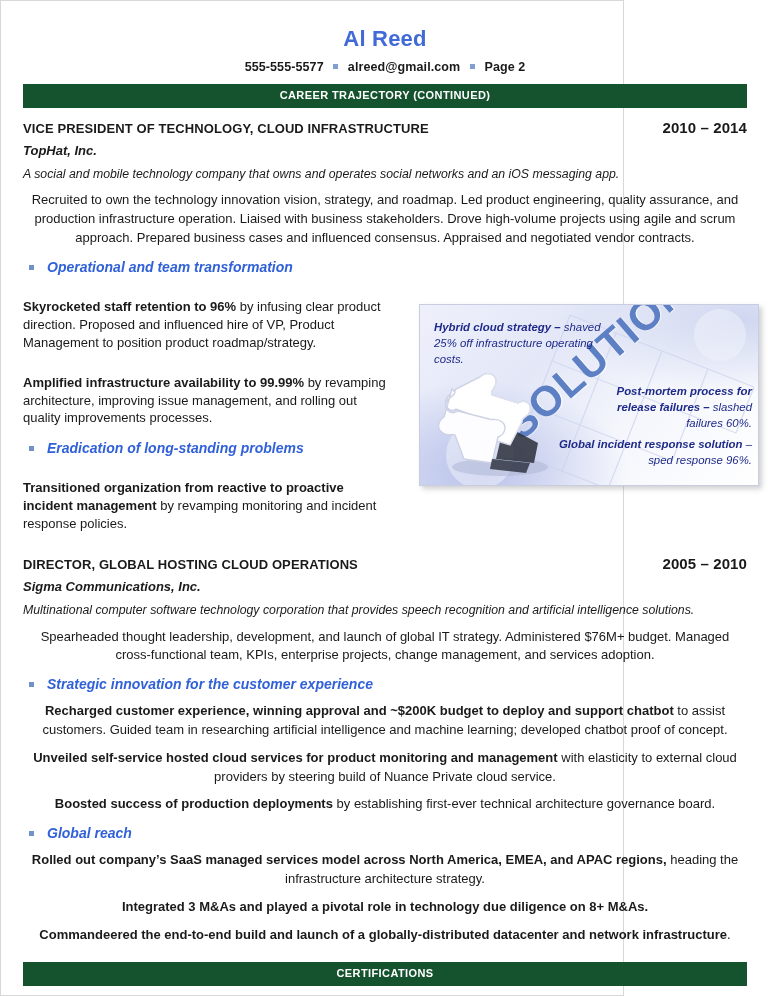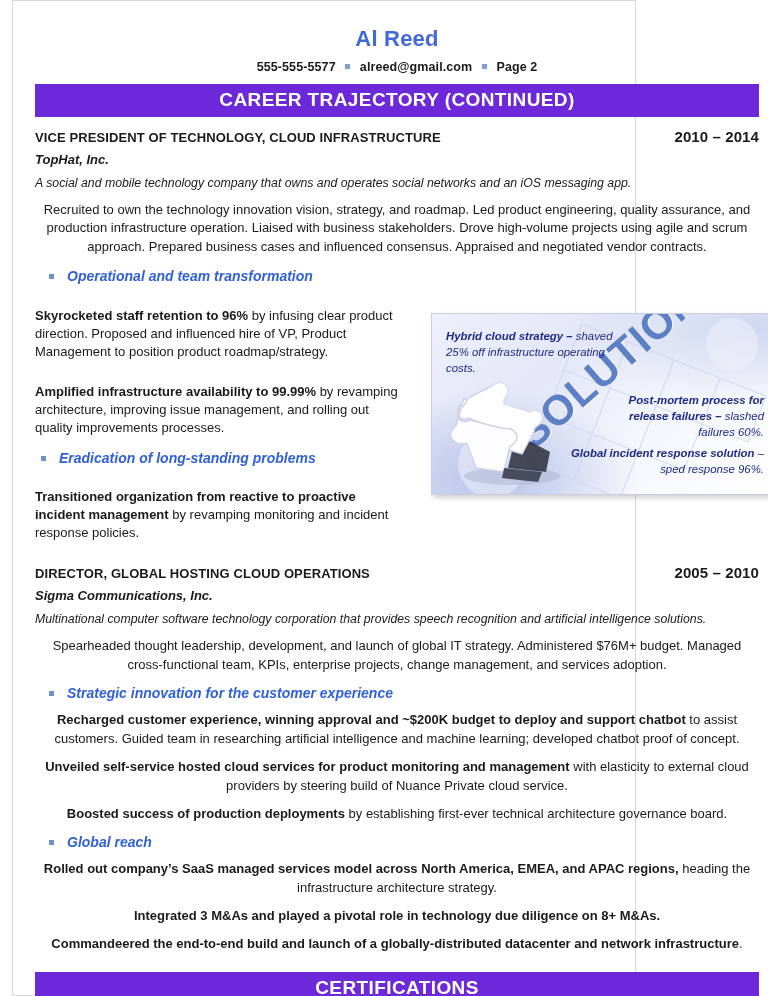--- a/index.html
+++ b/index.html
@@ -10,21 +10,21 @@
   body {
     width: 768px;
     height: 996px;
     font-family: "Liberation Sans", sans-serif;
     color: #1a1a1a;
     position: relative;
     overflow: hidden;
   }
   .page {
     position: absolute;
-    left: 12px; top: 0;
+    left: 0; top: 0;
     width: 624px;
     height: 996px;
     box-sizing: border-box;
     border: 1px solid #d8d8d8;
     background: #fff;
   }
   .inner {
     position: absolute;
     left: 22px;
     top: 0;
@@ -53,24 +53,24 @@
     display: inline-block;
     width: 5px;
     height: 5px;
     background: #7f9fd0;
     vertical-align: 2px;
     margin: 0 6px;
   }
 
   
   .banner {
-    background: #6d28d9;
+    background: #14532d;
     color: #ffffff;
     text-align: center;
-    font-size: 19px;
+    font-size: 11px;
     font-weight: bold;
     letter-spacing: .4px;
     padding: 5px 0 6px 0;
     line-height: 1.15;
   }
 
   
   .jobrow {
     display: flex;
     justify-content: space-between;
@@ -101,21 +101,21 @@
   }
   .para b, .para strong { font-weight: bold; }
 
   
   .subhead {
     color: #3161d8;
     font-size: 14px;
     font-weight: bold;
     font-style: italic;
     margin-top: 11px;
-    margin-left: 32px;
+    margin-left: 24px;
     line-height: 1.2;
     position: relative;
   }
   .subhead .bullet {
     position: absolute;
     left: -18px;
     top: 6px;
     width: 5px;
     height: 5px;
     background: #6f92c8;

